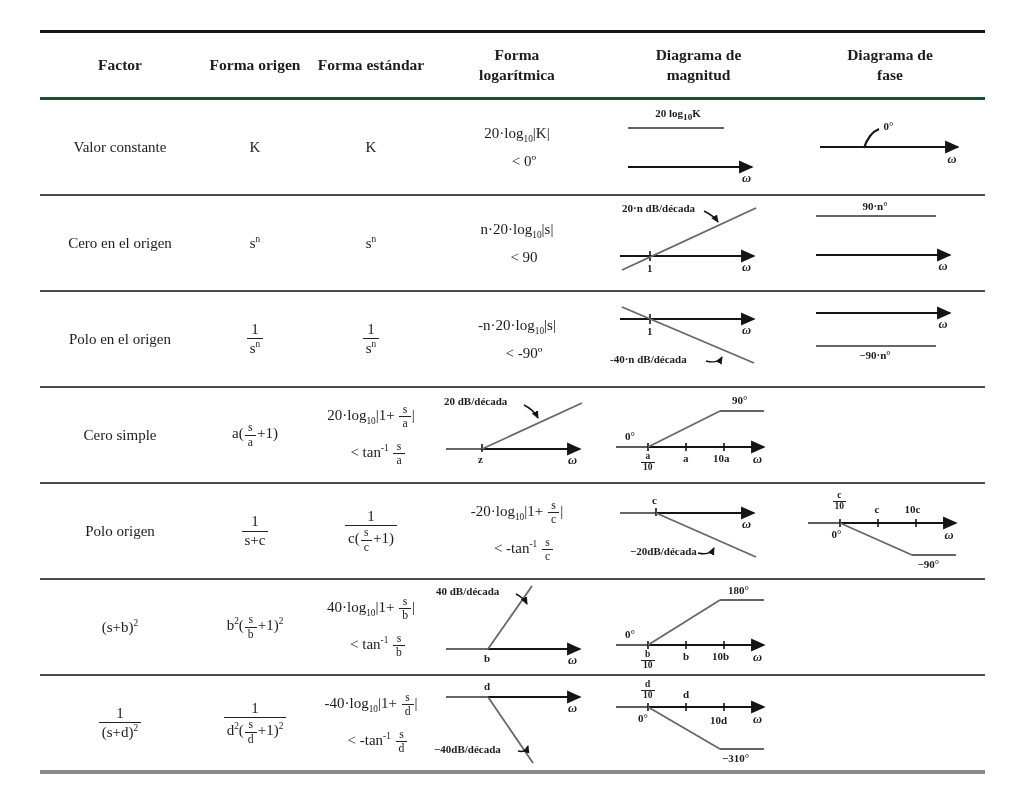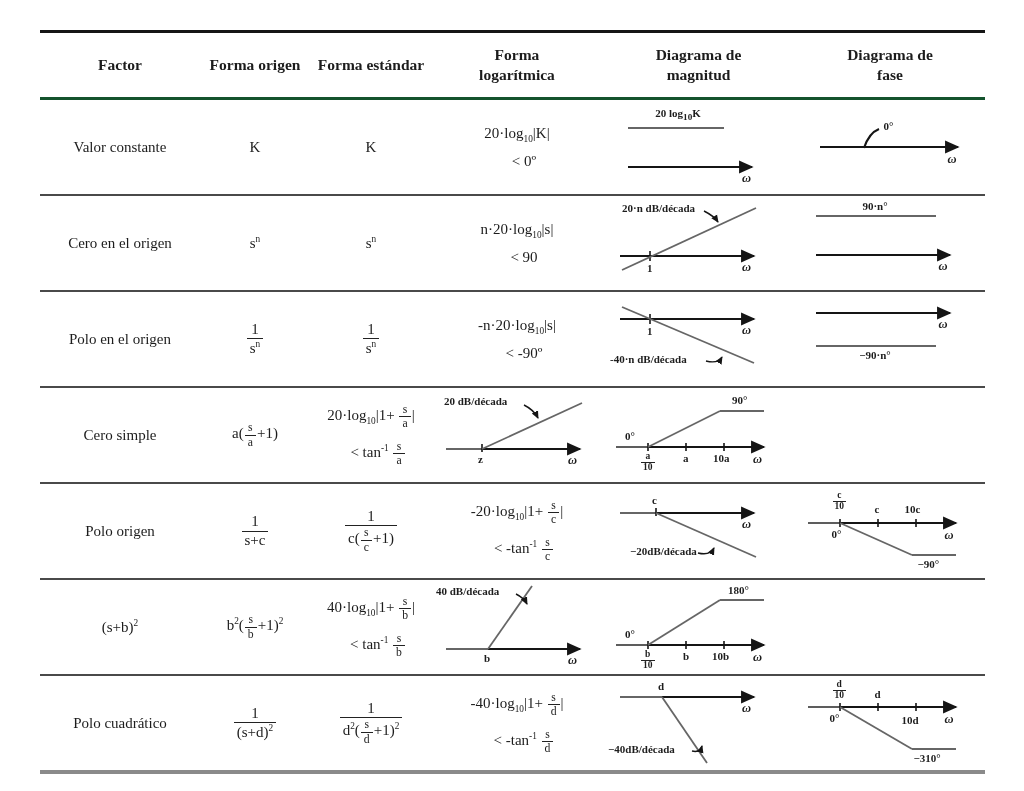--- a/index.html
+++ b/index.html
@@ -319,21 +319,20 @@
             </span>
         <span class="lbl" style="left:77px;top:67px;">b</span>
         <span class="lbl" style="left:106px;top:67px;">10b</span>
         <span class="lbl" style="left:122px;top:1px;">180°</span>
         <span class="lbl om" style="left:147px;top:67px;">ω</span>
       </div>
         </div>
     </div>
 
     <div class="tr">
-      <div class="td factor">Polo cuadrático</div>
       <div class="td">
           <span class="formula"><span class="frac"><span class="num">1</span><span class="den">(s+d)<sup>2</sup></span></span></span>
         </div>
       <div class="td">
           <span class="formula"><span class="frac"><span class="num">1</span><span class="den">d<sup>2</sup>(<span class="frac fi"><span class="num">s</span><span class="den">d</span></span>+1)<sup>2</sup></span></span></span>
         </div>
       <div class="td logcell">
         <div class="formula">-40·log<sub>10</sub>|1+ <span class="frac fi"><span class="num">s</span><span class="den">d</span></span>|</div>
         <div class="formula l2">&lt; -tan<sup>-1</sup> <span class="frac fi"><span class="num">s</span><span class="den">d</span></span></div>
       </div>

